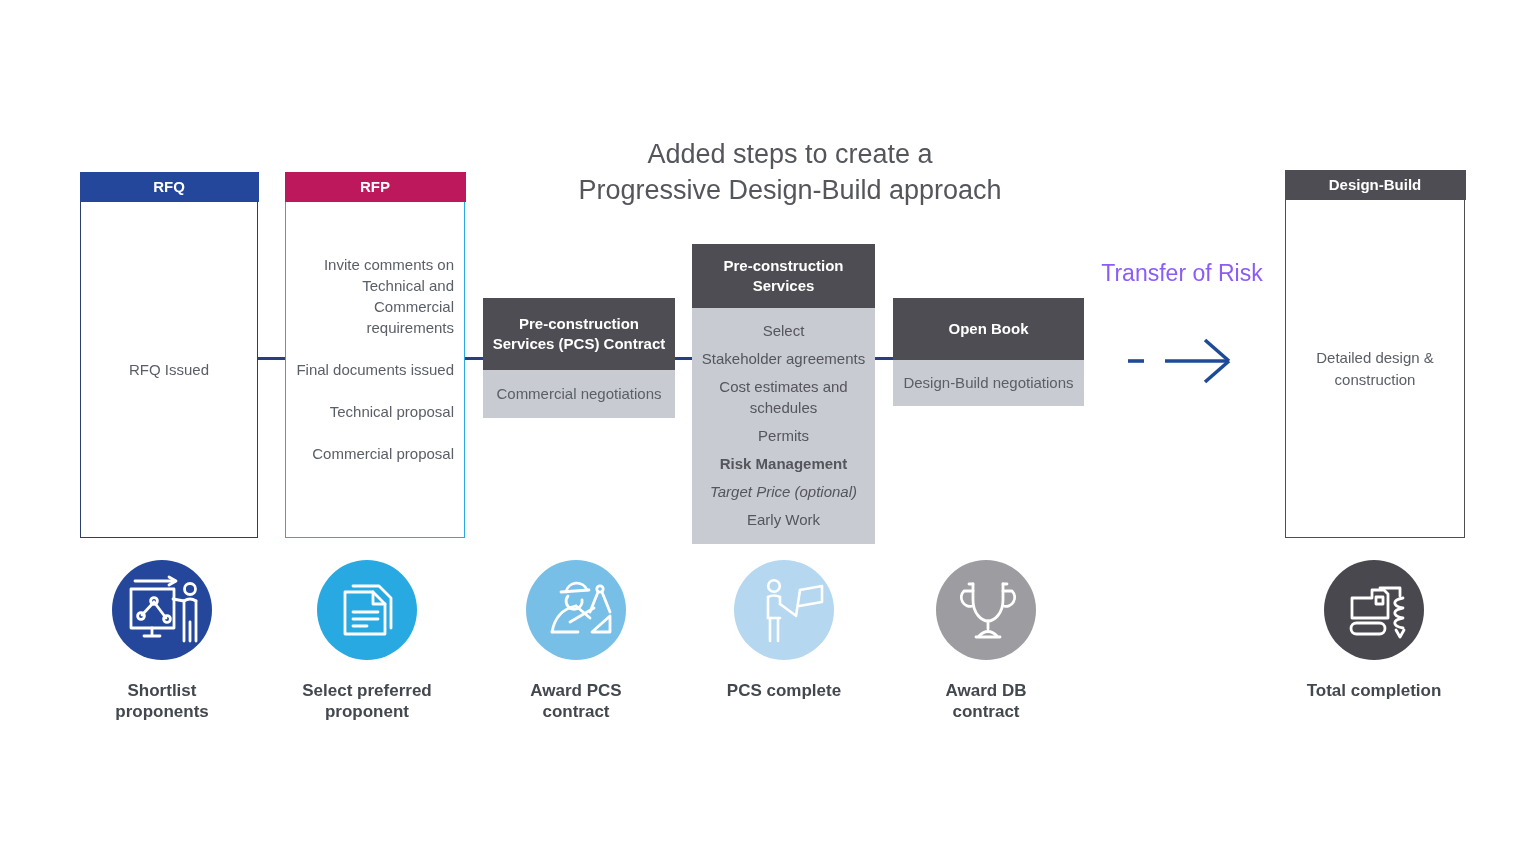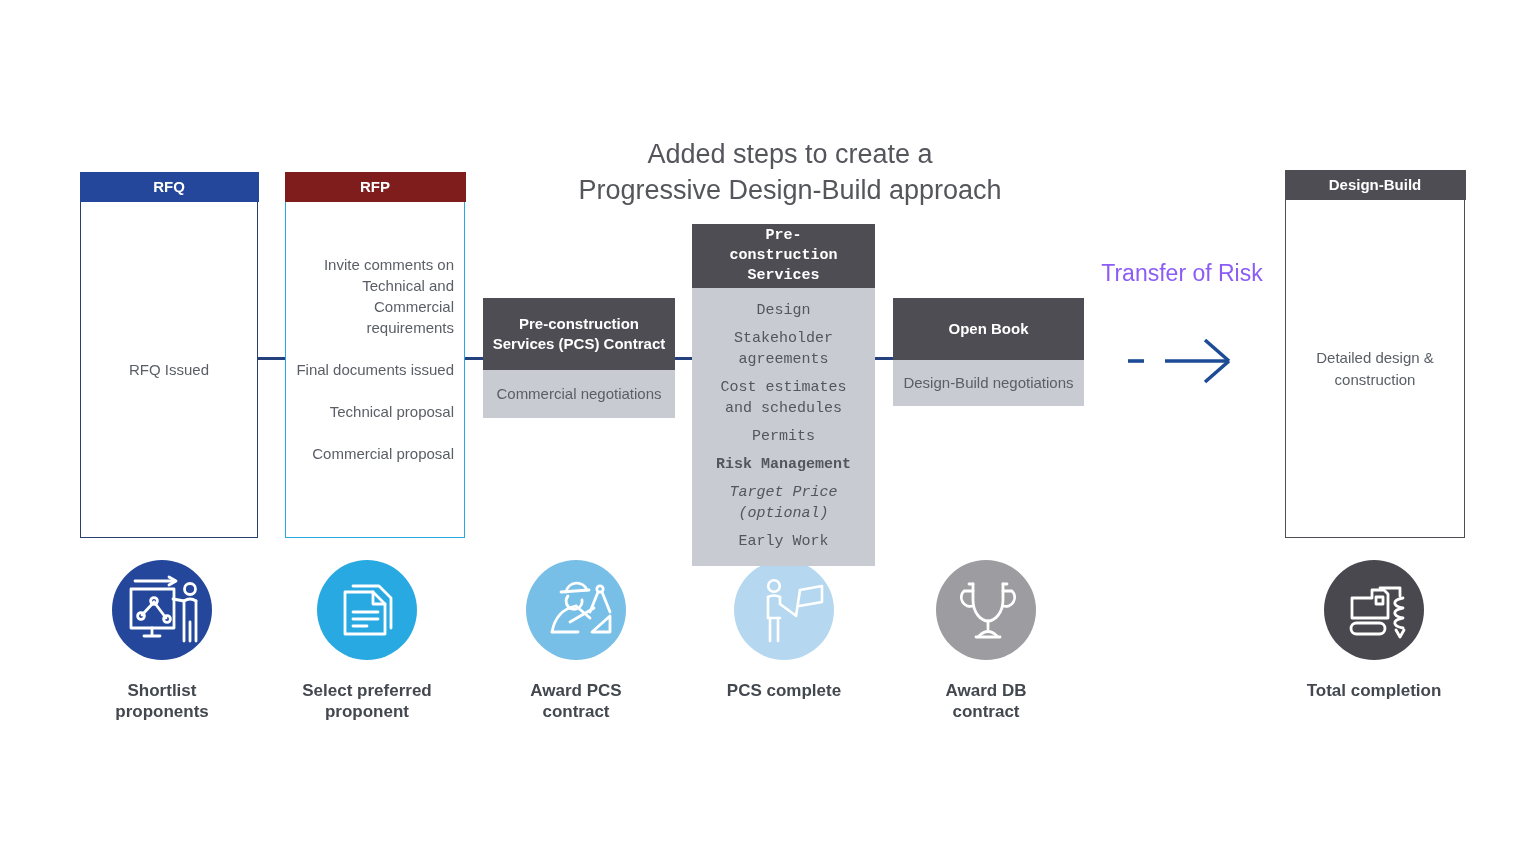--- a/index.html
+++ b/index.html
@@ -9,41 +9,41 @@
          font-size:27px;line-height:36px;color:#54565c;}
   
   .connector{position:absolute;left:258px;top:357px;width:635px;height:3px;background:#24417e;z-index:0;}
   
   .tallbox{position:absolute;top:172px;height:366px;background:#fff;box-sizing:border-box;z-index:1;}
   .tallbox .hd{height:30px;display:flex;align-items:center;justify-content:center;
                color:#fff;font-weight:bold;font-size:15px;}
   .rfq{left:80px;width:178px;border:1.5px solid #2b3f6e;}
   .rfq .hd{background:#24479b;margin:-1.5px -1.5px 0;}
   .rfp{left:285px;width:180px;border:1.5px solid #29a9e1;}
-  .rfp .hd{background:#7f1d1d;margin:-1.5px -1.5px 0;}
+  .rfp .hd{background:#be185d;margin:-1.5px -1.5px 0;}
   .db{left:1285px;width:180px;top:170px;height:368px;border:1.5px solid #4d4d53;}
   .db .hd{background:#4d4d53;margin:-1.5px -1.5px 0;}
   .center-body{position:absolute;left:0;right:0;top:30px;bottom:0;display:flex;
                align-items:center;justify-content:center;text-align:center;
                color:#5a5e66;font-size:15px;line-height:22px;padding:0 12px;}
   .rfp-items{padding:52px 10px 0;text-align:right;color:#5a5e66;font-size:15px;line-height:21px;}
   .rfp-items .it{margin-bottom:21px;}
   
   .graybox{position:absolute;z-index:1;}
   .graybox .ghd{background:#4d4d53;color:#fff;font-weight:bold;font-size:15px;line-height:20px;
                 display:flex;align-items:center;justify-content:center;text-align:center;}
   .graybox .gbd{background:#c9cbd2;color:#5a5e66;font-size:15px;display:flex;align-items:center;
                 justify-content:center;text-align:center;line-height:20px;}
   .pcsc{left:483px;top:298px;width:192px;}
   .pcsc .ghd{height:72px;}
   .pcsc .gbd{height:48px;}
   .openb{left:893px;top:298px;width:191px;}
   .openb .ghd{height:62px;}
   .openb .gbd{height:46px;}
-  .pcs-mid{left:692px;top:224px;width:183px;font-family:Liberation Mono, monospace;}
+  .pcs-mid{left:692px;top:244px;width:183px;}
   .pcs-mid .ghd{height:64px;}
   .pcs-mid .list{background:#c9cbd2;padding:12px 6px 14px;text-align:center;
                  color:#54565c;font-size:15px;line-height:21px;}
   .pcs-mid .item{margin:0 0 7px;}
   .pcs-mid .item:last-child{margin-bottom:0;}
   .item-bold{font-weight:bold;}
   .item-italic{font-style:italic;}
   
   .transfer{position:absolute;left:1100px;top:258px;width:164px;text-align:center;
             color:#8b5cf6;font-size:23px;line-height:30px;}
@@ -88,21 +88,21 @@
         <span style="padding:0 8px;">Pre-construction Services (PCS) Contract</span>
       </div>
     <div class="gbd">Commercial negotiations</div>
   </div>
 
   <div class="graybox pcs-mid">
     <div class="ghd">
         <span style="padding:0 28px;">Pre-construction Services</span>
       </div>
     <div class="list">
-      <div class="item">Design</div>
+      <div class="item">Select</div>
       <div class="item">Stakeholder agreements</div>
       <div class="item" style="max-width:130px;margin-left:auto;margin-right:auto;">Cost estimates and schedules</div>
       <div class="item">Permits</div>
       <div class="item item-bold">Risk Management</div>
       <div class="item item-italic">Target Price (optional)</div>
       <div class="item">Early Work</div>
     </div>
   </div>
 
   <div class="graybox openb">

